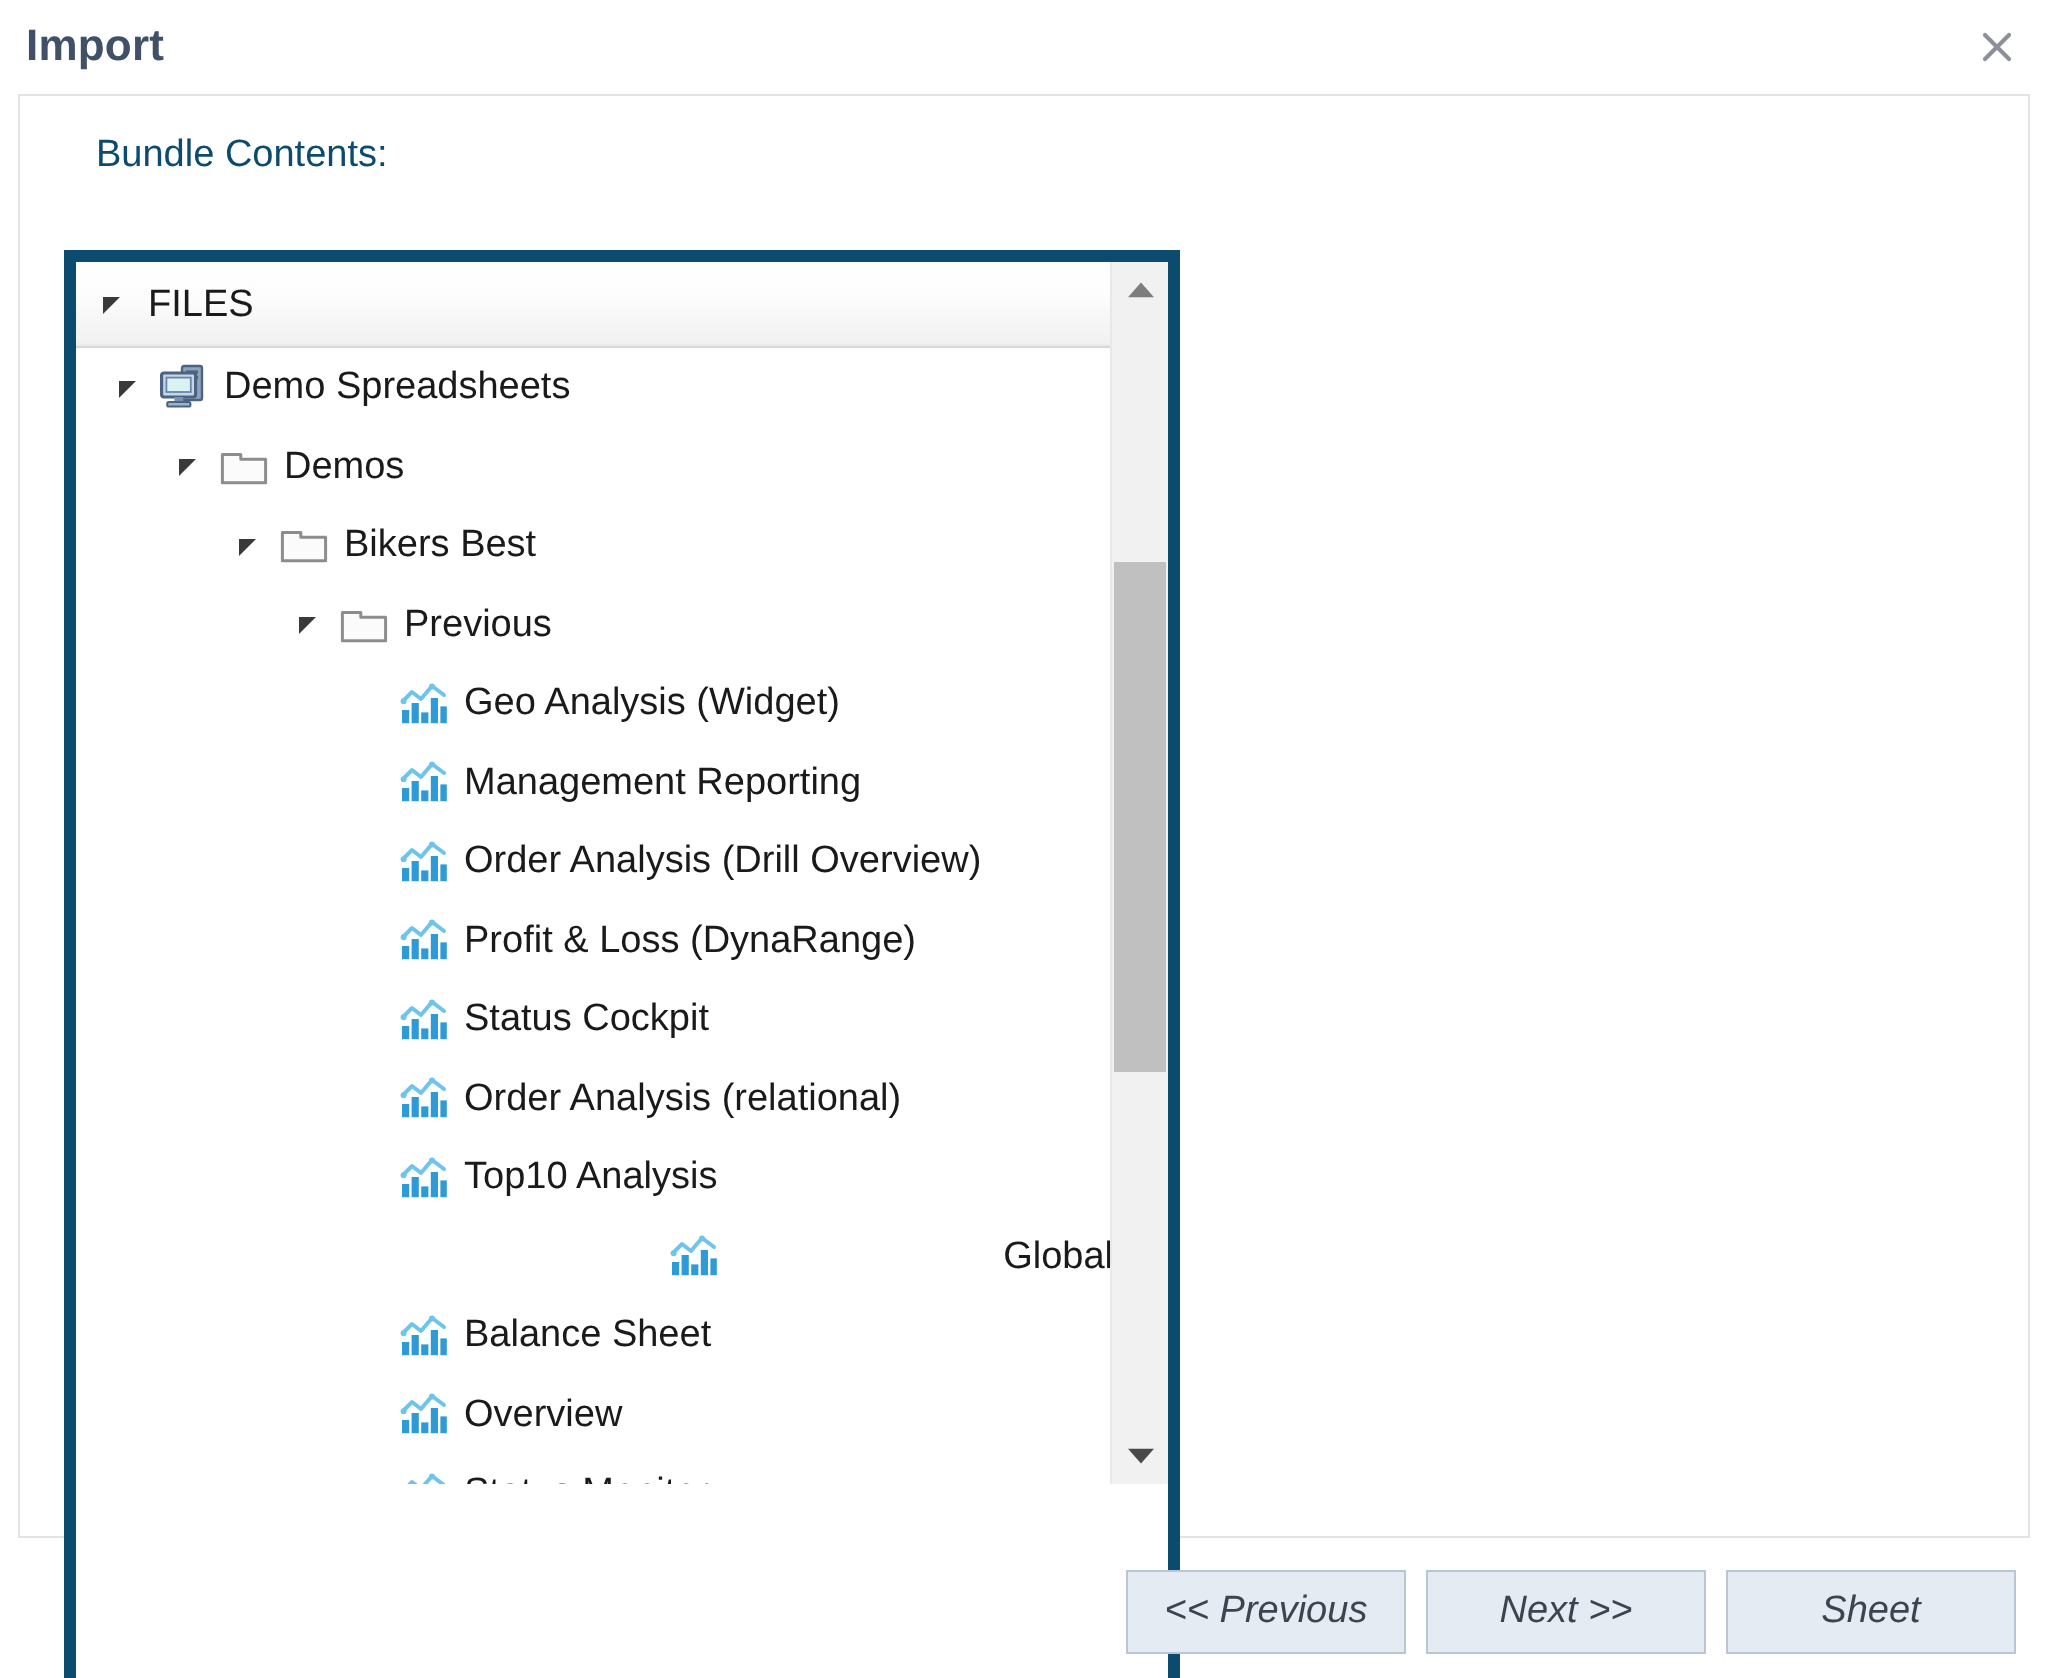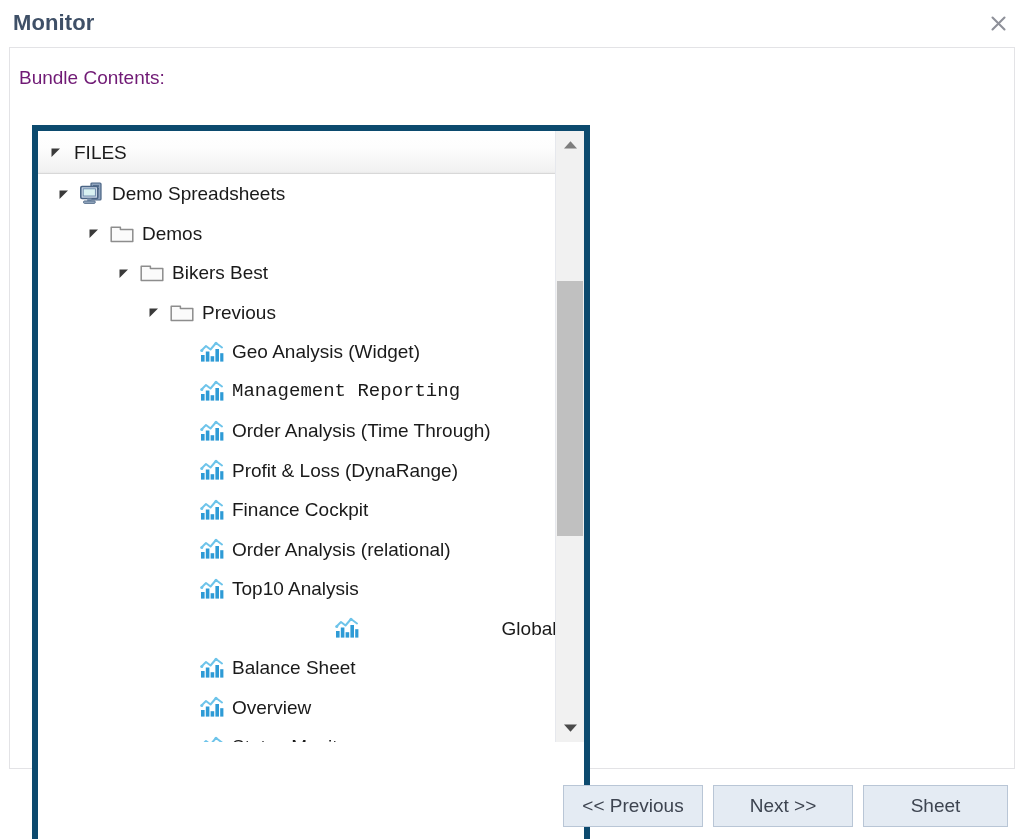--- a/index.html
+++ b/index.html
@@ -63,24 +63,24 @@
     left: 9px;
     top: 47px;
     width: 1006px;
     height: 722px;
     box-sizing: border-box;
     border: 1px solid #e3e3e6;
     background: #ffffff;
   }
   .panel-label {
     position: absolute;
-    left: 9px;
+    left: 38px;
     top: 19px;
     font-size: 19px;
-    color: #701a75;
+    color: #0c4a6e;
     white-space: nowrap;
   }
 
   
   .tree-panel {
     position: absolute;
     left: 22px;
     top: 77px;
     width: 558px;
     height: 740px;
@@ -211,32 +211,33 @@
     border: 1px solid #b9c6d6;
     color: #3d4450;
     font-size: 19px;
     font-family: "Liberation Sans", sans-serif;
     cursor: pointer;
     display: flex;
     align-items: center;
     justify-content: center;
     white-space: nowrap;
     padding: 0;
+    font-style: italic;
   }
   .btn-prev  { left: 563px;  width: 140px; }
   .btn-next  { left: 713px;  width: 140px; }
   .btn-cancel{ left: 863px;  width: 145px; }
 </style>
 </head>
 <body>
 
 <div class="dialog">
 
   <div class="titlebar">
-    <div class="dialog-title">Monitor</div>
+    <div class="dialog-title">Import</div>
     <div class="close-btn">
       <svg width="17" height="17" viewBox="0 0 17 17" aria-hidden="true">
         <path d="M2.5 2.5 L14.5 14.5 M14.5 2.5 L2.5 14.5" stroke="#8e9099" stroke-width="2.1" stroke-linecap="round" fill="none"></path>
       </svg>
     </div>
   </div>
 
   <div class="panel">
     <div class="panel-label">Bundle Contents:</div>
 
@@ -333,21 +334,21 @@
                   <rect x="1" y="14" width="3.6" height="6.6" fill="#2e9bd6"></rect>
                   <rect x="5.8" y="10.5" width="3.6" height="10.1" fill="#2e9bd6"></rect>
                   <rect x="10.6" y="15.2" width="3.6" height="5.4" fill="#2e9bd6"></rect>
                   <rect x="15.4" y="8" width="3.6" height="12.6" fill="#2e9bd6"></rect>
                   <rect x="20.2" y="12.2" width="3.2" height="8.4" fill="#2e9bd6"></rect>
                 </svg>
               </div>
               <div class="gap-sm"></div>
               <div class="tree-label">Geo Analysis (Widget)</div>
             </div>
-            <div class="tree-row" style="padding-left: 138px; font-family: Liberation Mono, monospace;">
+            <div class="tree-row" style="padding-left: 138px;">
               <div class="expander-spacer"></div>
               <div class="gap-sm"></div>
               <div class="icon-slot">
                 <svg width="24" height="22" viewBox="0 0 24 22" aria-hidden="true">
                   <polyline points="1.5,9.5 6,5 10.5,8.5 16,2 22,6.5" fill="none" stroke="#6ec4ea" stroke-width="2" stroke-linejoin="round" stroke-linecap="round"></polyline>
                   <circle cx="1.8" cy="9.6" r="1.5" fill="#6ec4ea"></circle>
                   <circle cx="16" cy="2.2" r="1.5" fill="#6ec4ea"></circle>
                   <rect x="1" y="14" width="3.6" height="6.6" fill="#2e9bd6"></rect>
                   <rect x="5.8" y="10.5" width="3.6" height="10.1" fill="#2e9bd6"></rect>
                   <rect x="10.6" y="15.2" width="3.6" height="5.4" fill="#2e9bd6"></rect>
@@ -367,21 +368,21 @@
                   <circle cx="1.8" cy="9.6" r="1.5" fill="#6ec4ea"></circle>
                   <circle cx="16" cy="2.2" r="1.5" fill="#6ec4ea"></circle>
                   <rect x="1" y="14" width="3.6" height="6.6" fill="#2e9bd6"></rect>
                   <rect x="5.8" y="10.5" width="3.6" height="10.1" fill="#2e9bd6"></rect>
                   <rect x="10.6" y="15.2" width="3.6" height="5.4" fill="#2e9bd6"></rect>
                   <rect x="15.4" y="8" width="3.6" height="12.6" fill="#2e9bd6"></rect>
                   <rect x="20.2" y="12.2" width="3.2" height="8.4" fill="#2e9bd6"></rect>
                 </svg>
               </div>
               <div class="gap-sm"></div>
-              <div class="tree-label">Order Analysis (Time Through)</div>
+              <div class="tree-label">Order Analysis (Drill Overview)</div>
             </div>
             <div class="tree-row" style="padding-left: 138px;">
               <div class="expander-spacer"></div>
               <div class="gap-sm"></div>
               <div class="icon-slot">
                 <svg width="24" height="22" viewBox="0 0 24 22" aria-hidden="true">
                   <polyline points="1.5,9.5 6,5 10.5,8.5 16,2 22,6.5" fill="none" stroke="#6ec4ea" stroke-width="2" stroke-linejoin="round" stroke-linecap="round"></polyline>
                   <circle cx="1.8" cy="9.6" r="1.5" fill="#6ec4ea"></circle>
                   <circle cx="16" cy="2.2" r="1.5" fill="#6ec4ea"></circle>
                   <rect x="1" y="14" width="3.6" height="6.6" fill="#2e9bd6"></rect>
@@ -403,21 +404,21 @@
                   <circle cx="1.8" cy="9.6" r="1.5" fill="#6ec4ea"></circle>
                   <circle cx="16" cy="2.2" r="1.5" fill="#6ec4ea"></circle>
                   <rect x="1" y="14" width="3.6" height="6.6" fill="#2e9bd6"></rect>
                   <rect x="5.8" y="10.5" width="3.6" height="10.1" fill="#2e9bd6"></rect>
                   <rect x="10.6" y="15.2" width="3.6" height="5.4" fill="#2e9bd6"></rect>
                   <rect x="15.4" y="8" width="3.6" height="12.6" fill="#2e9bd6"></rect>
                   <rect x="20.2" y="12.2" width="3.2" height="8.4" fill="#2e9bd6"></rect>
                 </svg>
               </div>
               <div class="gap-sm"></div>
-              <div class="tree-label">Finance Cockpit</div>
+              <div class="tree-label">Status Cockpit</div>
             </div>
             <div class="tree-row" style="padding-left: 138px;">
               <div class="expander-spacer"></div>
               <div class="gap-sm"></div>
               <div class="icon-slot">
                 <svg width="24" height="22" viewBox="0 0 24 22" aria-hidden="true">
                   <polyline points="1.5,9.5 6,5 10.5,8.5 16,2 22,6.5" fill="none" stroke="#6ec4ea" stroke-width="2" stroke-linejoin="round" stroke-linecap="round"></polyline>
                   <circle cx="1.8" cy="9.6" r="1.5" fill="#6ec4ea"></circle>
                   <circle cx="16" cy="2.2" r="1.5" fill="#6ec4ea"></circle>
                   <rect x="1" y="14" width="3.6" height="6.6" fill="#2e9bd6"></rect>

